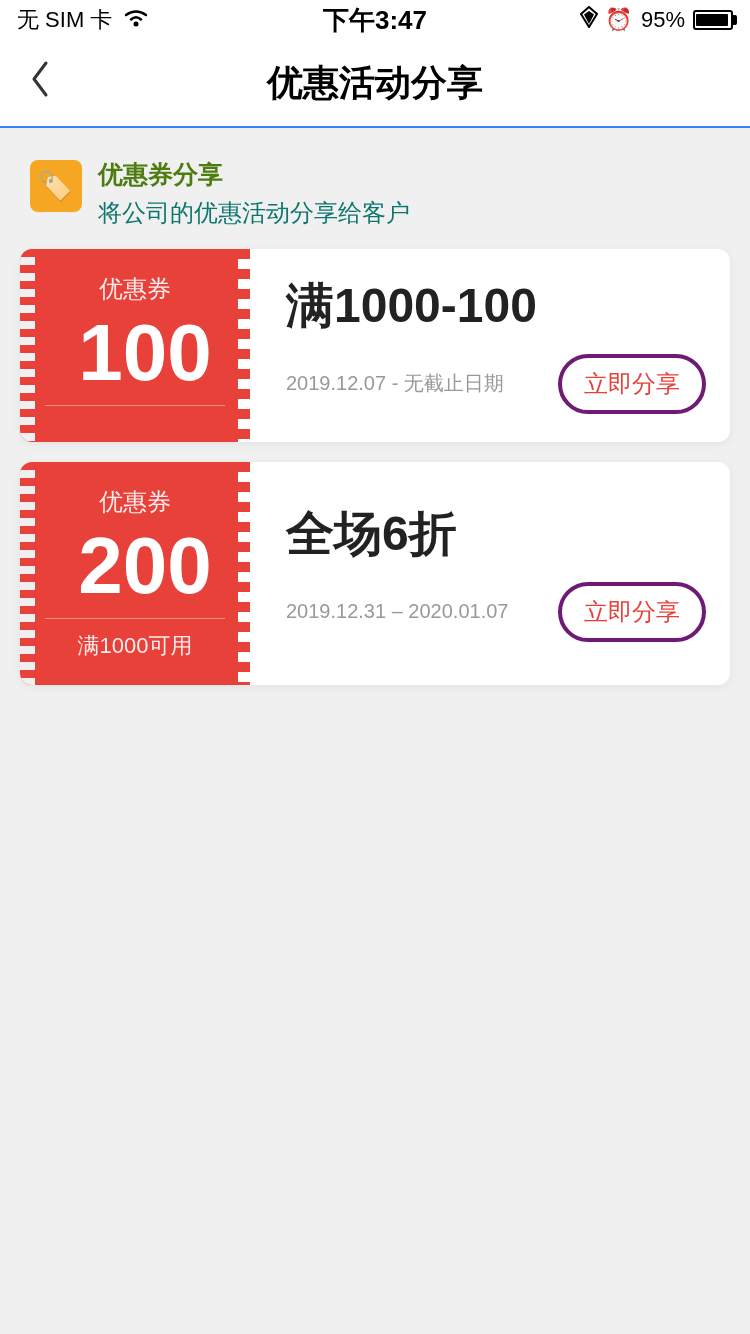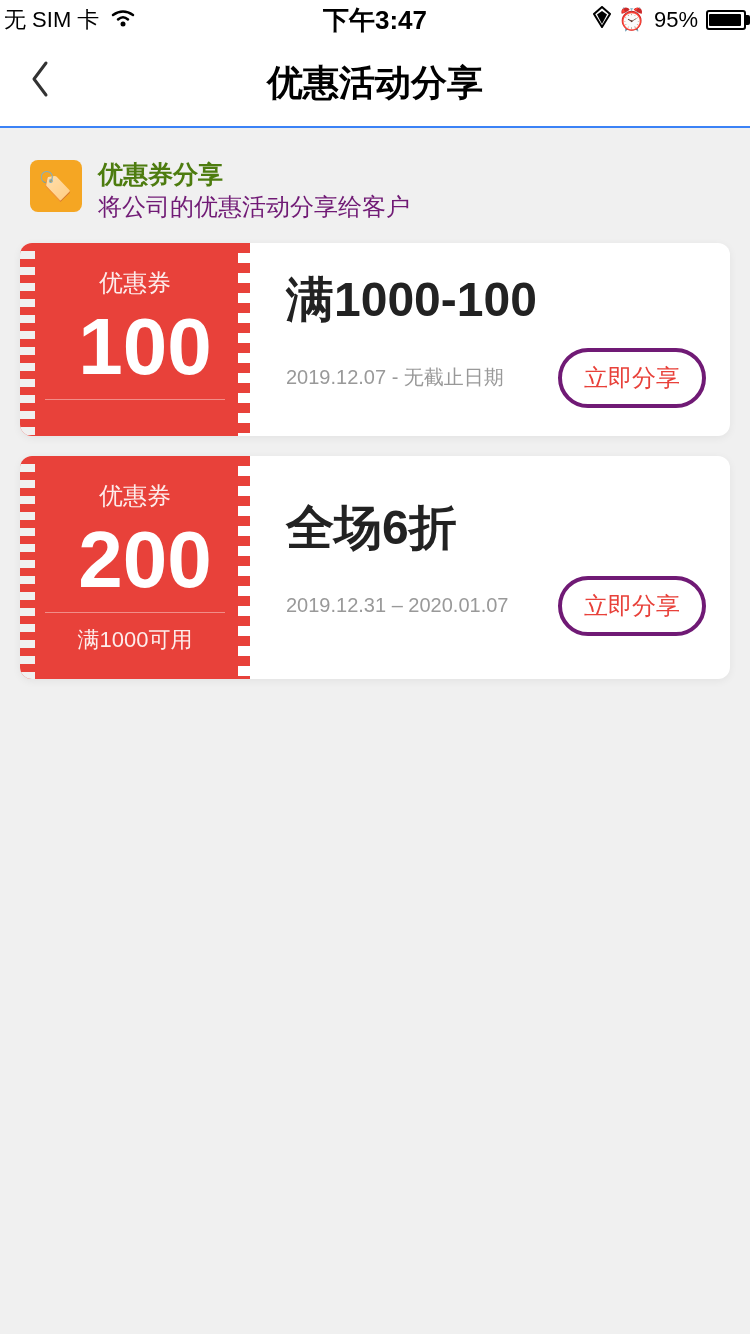--- a/index.html
+++ b/index.html
@@ -13,21 +13,21 @@
     }
 
     
     .status-bar {
       width: 750px;
       height: 40px;
       background: #fff;
       display: flex;
       align-items: center;
       justify-content: space-between;
-      padding: 0 4px;
+      padding: 0 17px;
       font-size: 24px;
       font-weight: 500;
     }
     .status-left {
       display: flex;
       align-items: center;
       gap: 10px;
       font-size: 22px;
     }
     .status-center {
@@ -118,22 +118,22 @@
       font-size: 28px;
     }
     .section-text-group {}
     .section-title {
       font-size: 25px;
       font-weight: 600;
       color: #4d7c0f;
     }
     .section-subtitle {
       font-size: 24px;
-      color: #701a75;
-      margin-top: 0;
+      color: #0f766e;
+      margin-top: 6px;
     }
 
     
     .coupon-list {
       padding: 0 20px;
       background: #f0f0f0;
       display: flex;
       flex-direction: column;
       gap: 20px;
     }

